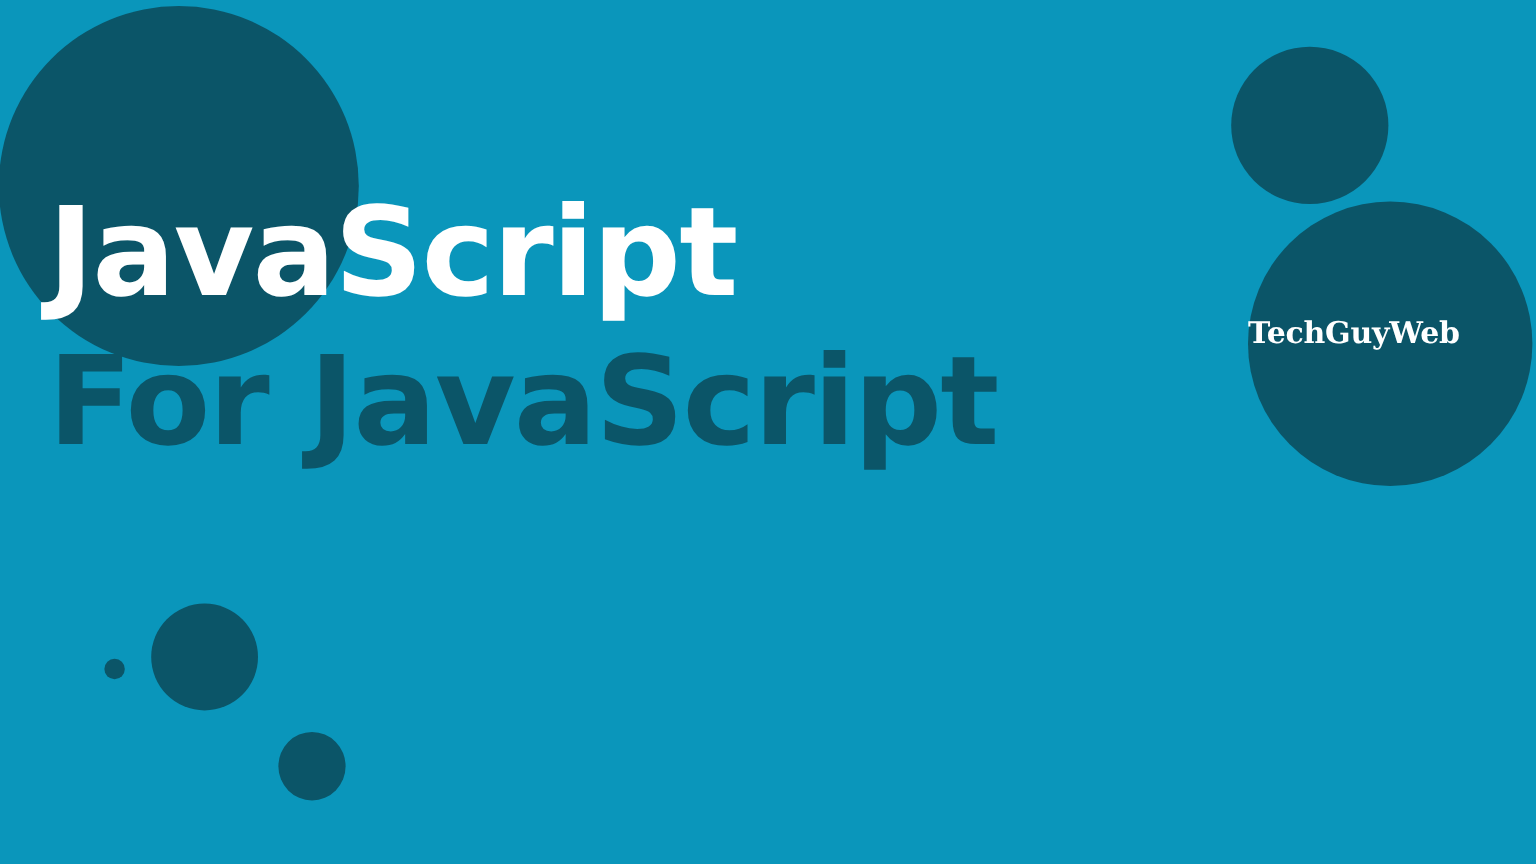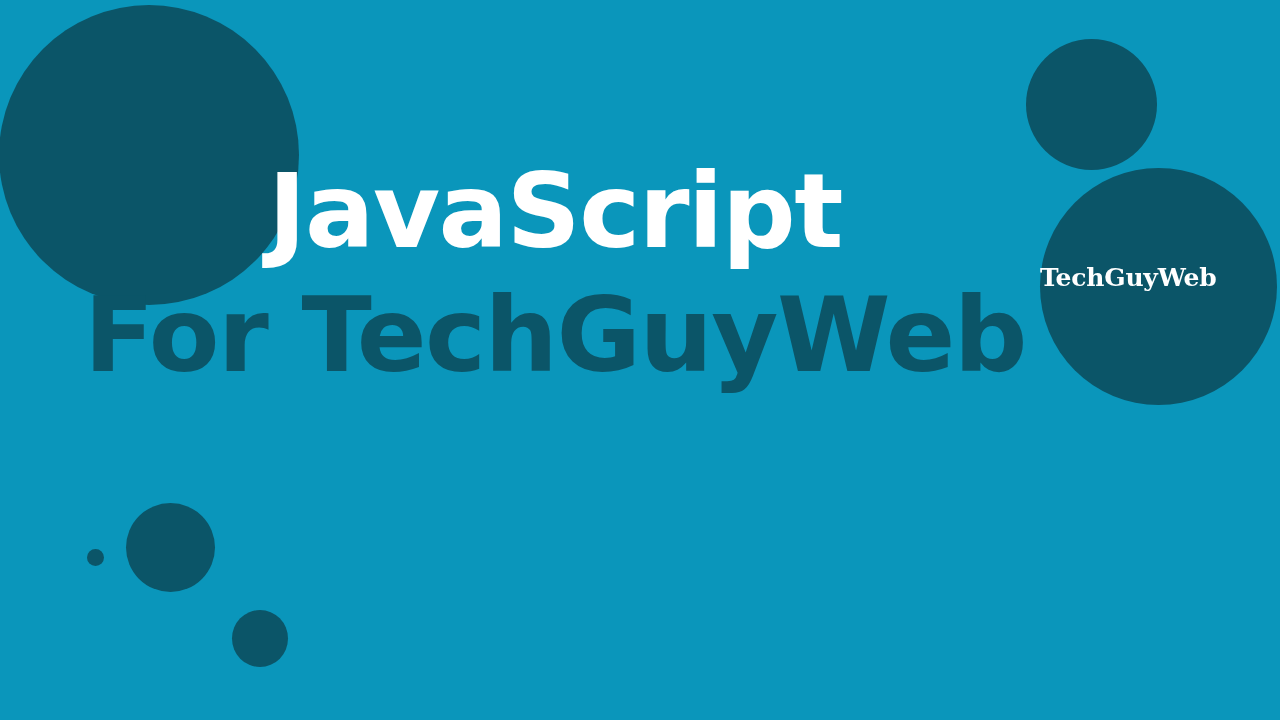--- a/index.html
+++ b/index.html
@@ -53,22 +53,22 @@
     color: #ffffff;
     white-space: nowrap;
   }
 
   
   .title-block {
     position: absolute;
     left: 0;
     top: 150px;
     width: 1084px;
-    text-align: center;
-    padding-left: 26px;
+    text-align: left;
+    padding-left: 40px;
     box-sizing: border-box;
   }
 
   .title-line {
     display: block;
     font-family: "DejaVu Sans", sans-serif;
     font-weight: bold;
     font-size: 103px;
     line-height: 1.2;
     letter-spacing: -1.5px;
@@ -89,16 +89,16 @@
     <div class="deco-circle c-right-lg"></div>
     <div class="deco-circle c-left-md"></div>
     <div class="deco-circle c-left-dot"></div>
     <div class="deco-circle c-left-bot"></div>
   </div>
 
   <div class="logo-text">TechGuyWeb</div>
 
   <div class="title-block">
     <span class="title-line line-primary">JavaScript</span>
-    <span class="title-line line-secondary">For TechGuyWeb</span>
+    <span class="title-line line-secondary">For JavaScript</span>
   </div>
 
 </div>
 
 </body></html>

